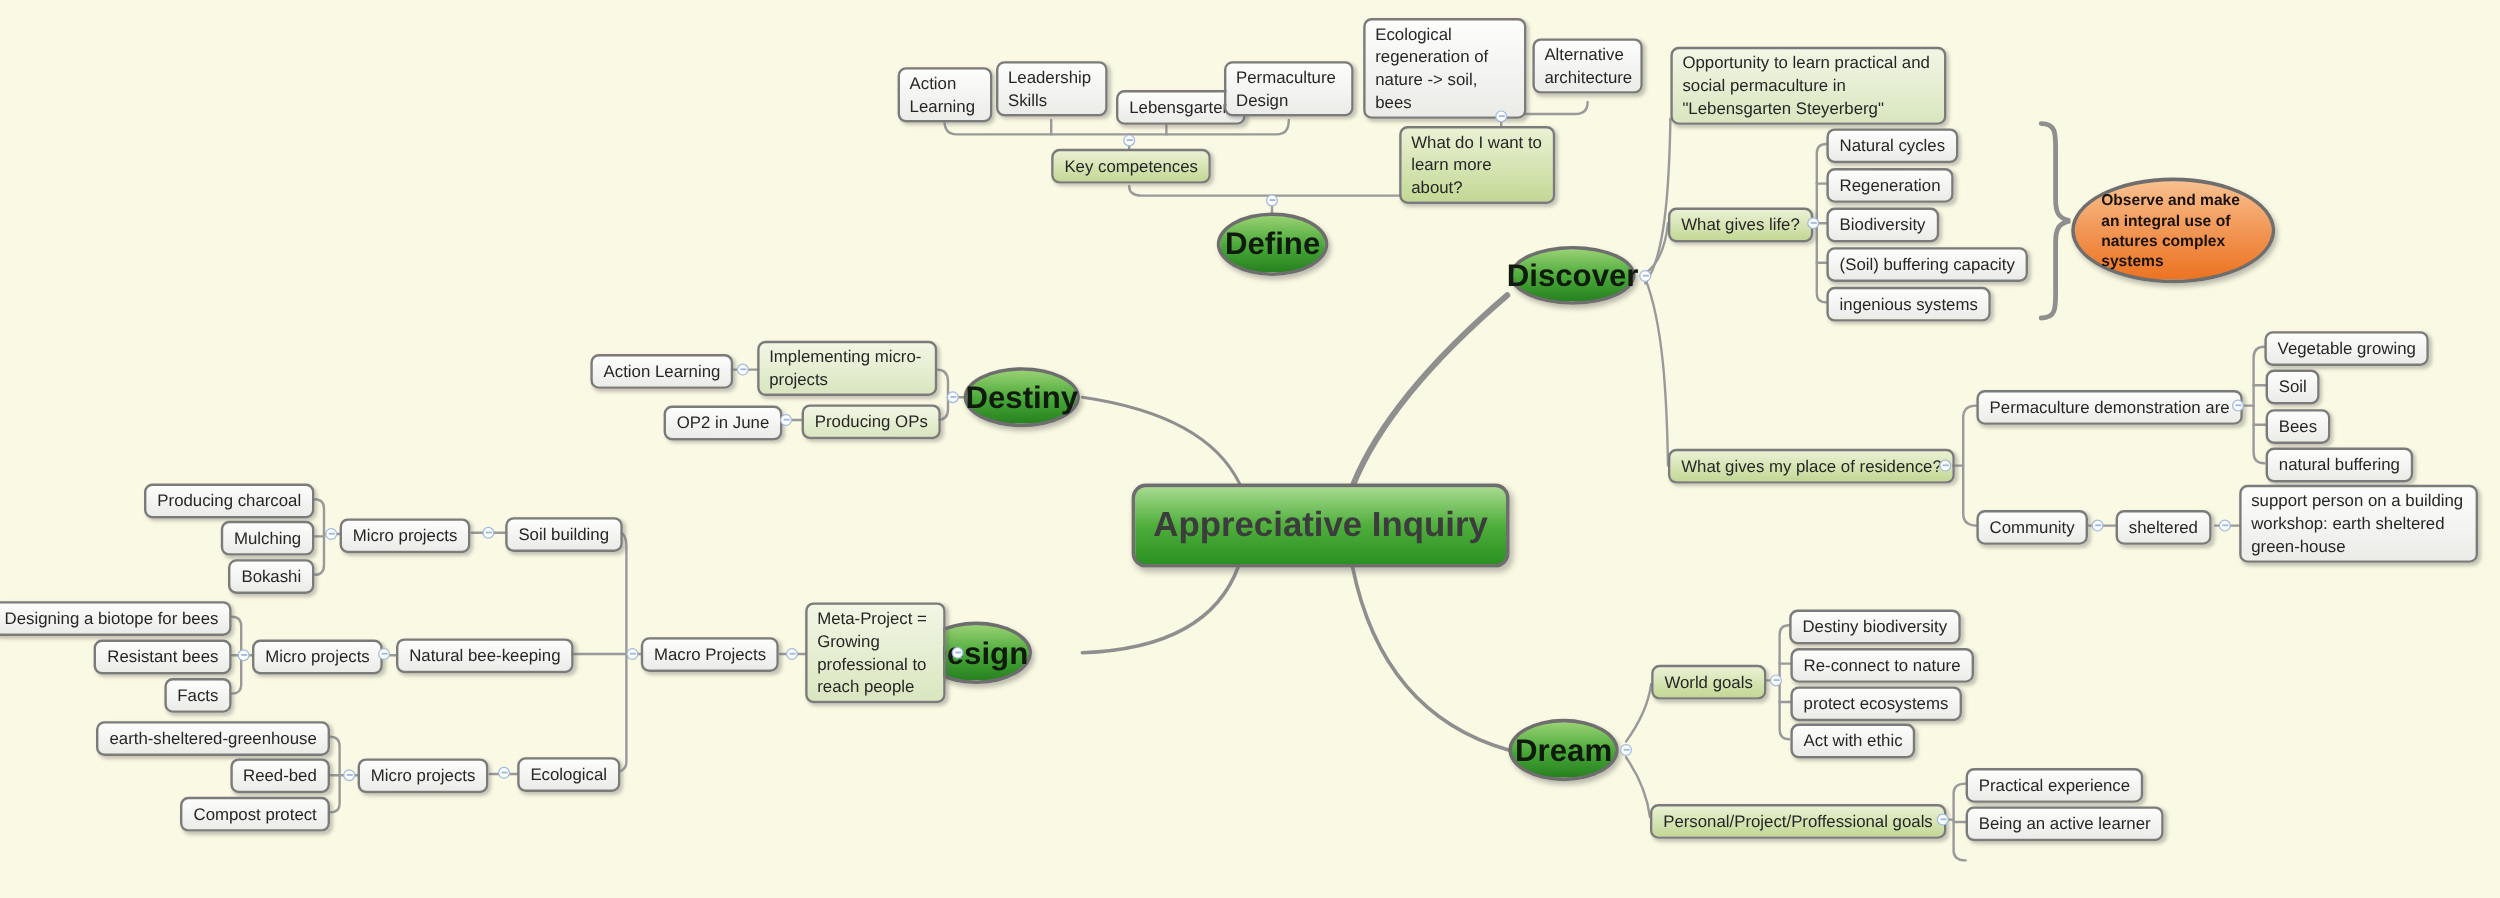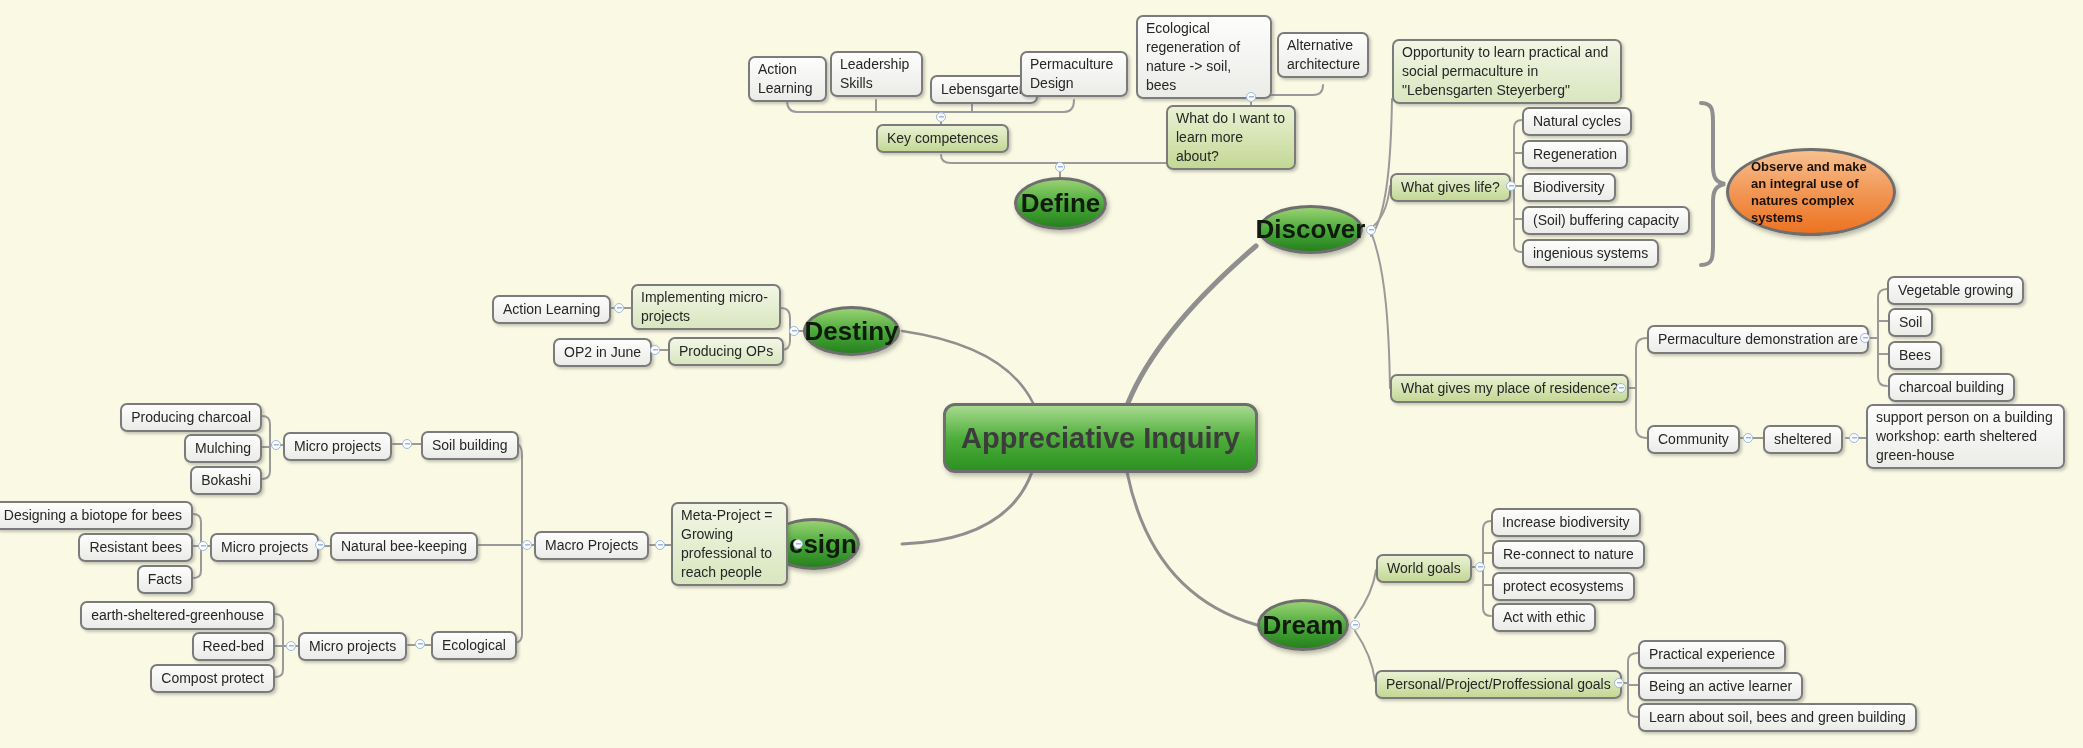--- a/index.html
+++ b/index.html
@@ -135,21 +135,21 @@
   <div class="node" style="left:1522px;top:140px">Regeneration</div>
   <div class="node" style="left:1522px;top:173px">Biodiversity</div>
   <div class="node" style="left:1522px;top:206px">(Soil) buffering capacity</div>
   <div class="node" style="left:1522px;top:239px">ingenious systems</div>
   <div class="ellipse orange" style="left:1726px;top:148px;width:170px;height:88px">Observe and make an integral use of natures complex systems</div>
   <div class="node green" style="left:1390px;top:374px">What gives my place of residence?</div>
   <div class="node" style="left:1647px;top:325px">Permaculture demonstration are</div>
   <div class="node" style="left:1887px;top:276px">Vegetable growing</div>
   <div class="node" style="left:1888px;top:308px">Soil</div>
   <div class="node" style="left:1888px;top:341px">Bees</div>
-  <div class="node" style="left:1888px;top:373px">charcoal building</div>
+  <div class="node" style="left:1888px;top:373px">natural buffering</div>
   <div class="node" style="left:1647px;top:425px">Community</div>
   <div class="node" style="left:1763px;top:425px">sheltered</div>
   <div class="node wrap" style="left:1866px;top:404px;width:199px">support person on a building workshop: earth sheltered green-house</div>
 
   <div class="ellipse" style="left:803px;top:306px;width:97px;height:50px">Destiny</div>
   <div class="node pale wrap" style="left:631px;top:284px;width:150px">Implementing micro-projects</div>
   <div class="node" style="left:492px;top:295px">Action Learning</div>
   <div class="node pale" style="left:668px;top:337px">Producing OPs</div>
   <div class="node" style="left:553px;top:338px">OP2 in June</div>
 
@@ -167,28 +167,27 @@
   <div class="node" style="right:1890px;top:533px">Resistant bees</div>
   <div class="node" style="right:1890px;top:565px">Facts</div>
   <div class="node" style="left:431px;top:631px">Ecological</div>
   <div class="node" style="left:298px;top:632px">Micro projects</div>
   <div class="node" style="right:1808px;top:601px">earth-sheltered-greenhouse</div>
   <div class="node" style="right:1808px;top:632px">Reed-bed</div>
   <div class="node" style="right:1808px;top:664px">Compost protect</div>
 
   <div class="ellipse" style="left:1257px;top:599px;width:92px;height:52px">Dream</div>
   <div class="node green" style="left:1376px;top:554px">World goals</div>
-  <div class="node" style="left:1491px;top:508px">Increase biodiversity</div>
+  <div class="node" style="left:1491px;top:508px">Destiny biodiversity</div>
   <div class="node" style="left:1492px;top:540px">Re-connect to nature</div>
   <div class="node" style="left:1492px;top:572px">protect ecosystems</div>
   <div class="node" style="left:1492px;top:603px">Act with ethic</div>
   <div class="node green" style="left:1375px;top:670px">Personal/Project/Proffessional goals</div>
   <div class="node" style="left:1638px;top:640px">Practical experience</div>
   <div class="node" style="left:1638px;top:672px">Being an active learner</div>
-  <div class="node" style="left:1638px;top:703px">Learn about soil, bees and green building</div>
 
   <div class="collapse" style="left:936px;top:112px"></div>
   <div class="collapse" style="left:1246px;top:92px"></div>
   <div class="collapse" style="left:1055px;top:162px"></div>
   <div class="collapse" style="left:1366px;top:225px"></div>
   <div class="collapse" style="left:1506px;top:181px"></div>
   <div class="collapse" style="left:1616px;top:383px"></div>
   <div class="collapse" style="left:1860px;top:333px"></div>
   <div class="collapse" style="left:1743px;top:433px"></div>
   <div class="collapse" style="left:1849px;top:433px"></div>

